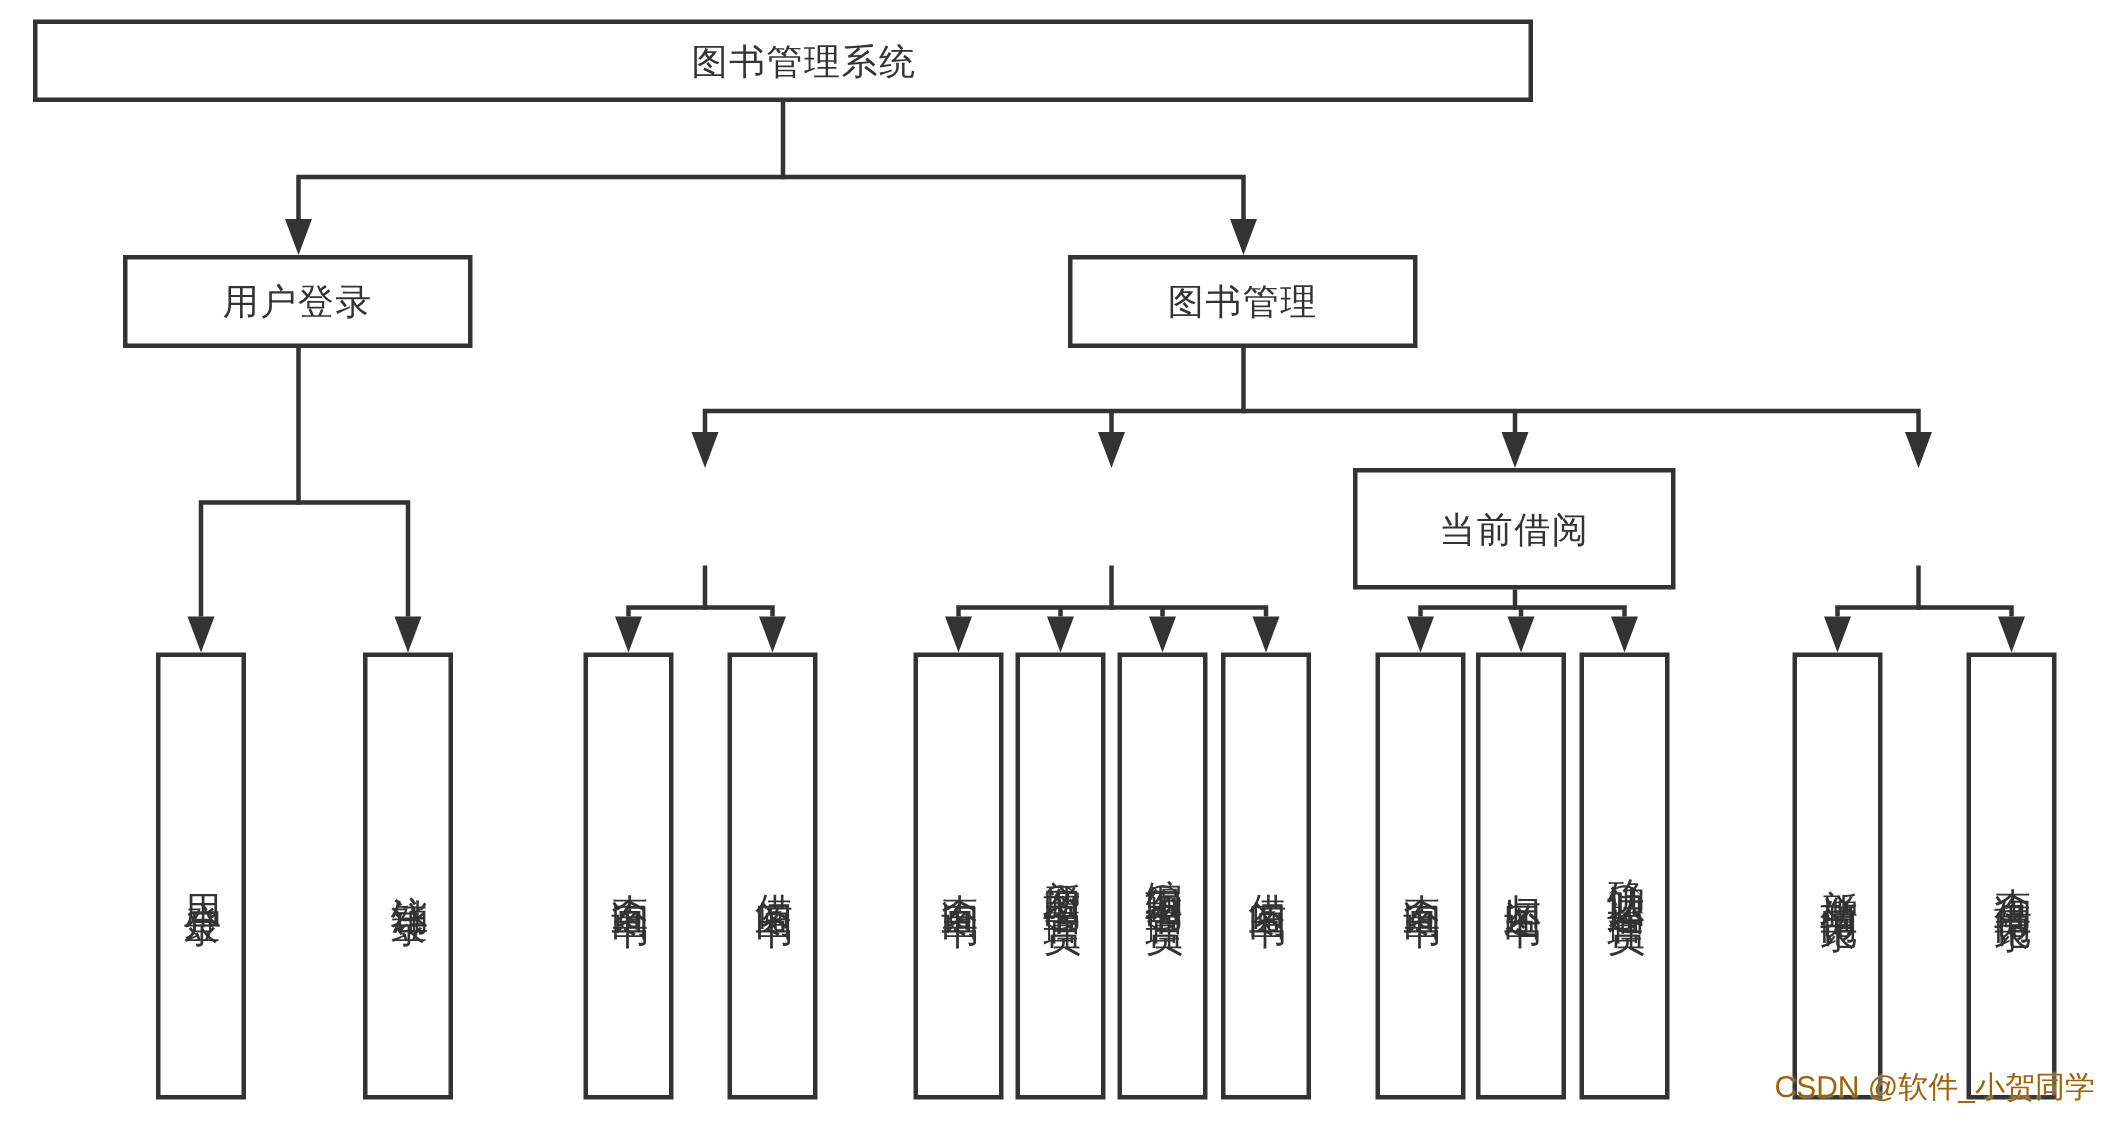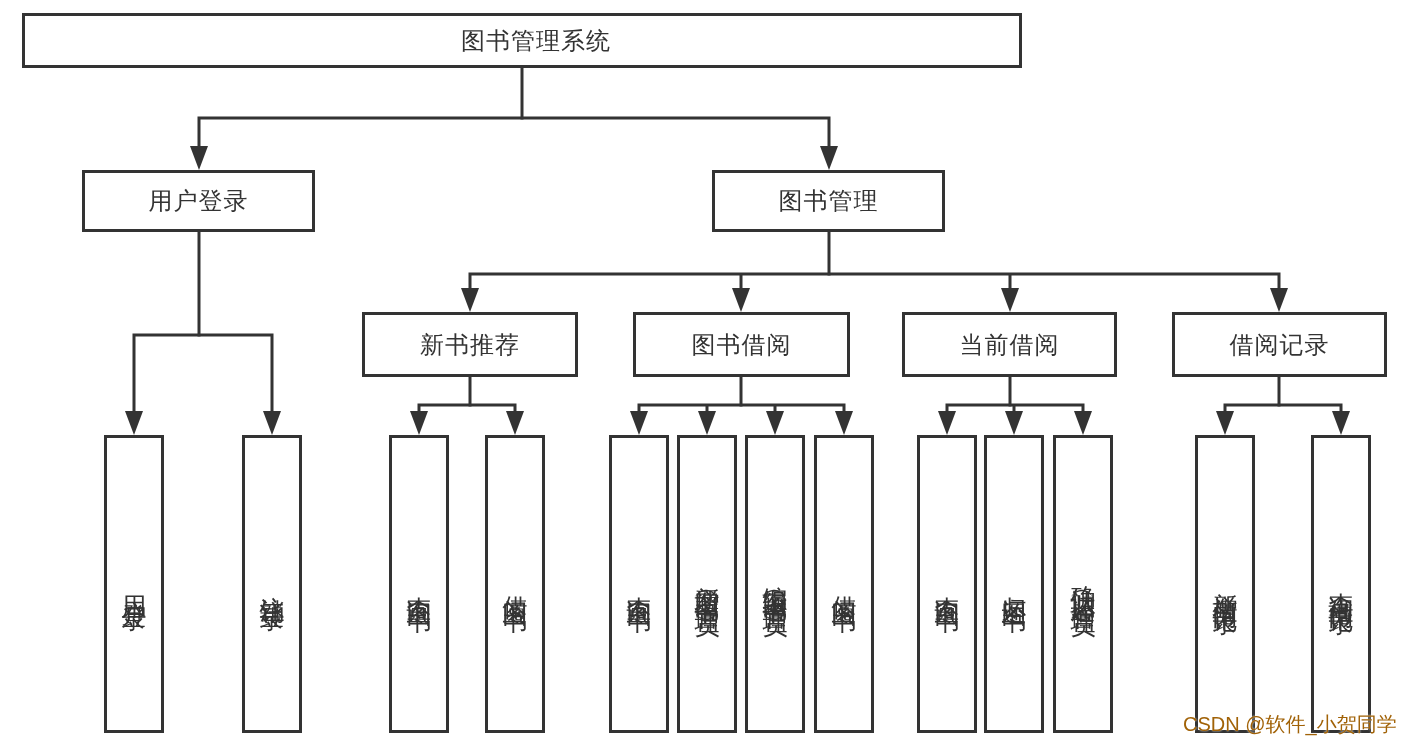--- a/index.html
+++ b/index.html
@@ -116,31 +116,22 @@
     <span class="hlabel">图书管理系统</span>
   </div>
 
   <div class="node" style="left:82px; top:170px; width:233px; height:62px;">
     <span class="hlabel">用户登录</span>
   </div>
   <div class="node" style="left:712px; top:170px; width:233px; height:62px;font-family:Liberation Mono, monospace;">
     <span class="hlabel">图书管理</span>
   </div>
 
-  <div class="node" style="left:362px; top:312px; width:216px; height:65px;">
-    <span class="hlabel">新书推荐</span>
-  </div>
-  <div class="node" style="left:633px; top:312px; width:217px; height:65px;">
-    <span class="hlabel">图书借阅</span>
-  </div>
-  <div class="node" style="left:902px; top:312px; width:215px; height:65px;">
+  <div class="node" style="left:902px; top:312px; width:215px; height:81px;">
     <span class="hlabel">当前借阅</span>
-  </div>
-  <div class="node" style="left:1172px; top:312px; width:215px; height:65px;">
-    <span class="hlabel">借阅记录</span>
   </div>
 
   <div class="node leaf" style="left:104px; top:435px; width:60px; height:298px;">
     <span class="vlabel">用户登录</span>
   </div>
   <div class="node leaf" style="left:242px; top:435px; width:60px; height:298px;">
     <span class="vlabel">注销登录</span>
   </div>
 
   <div class="node leaf" style="left:389px; top:435px; width:60px; height:298px;">

